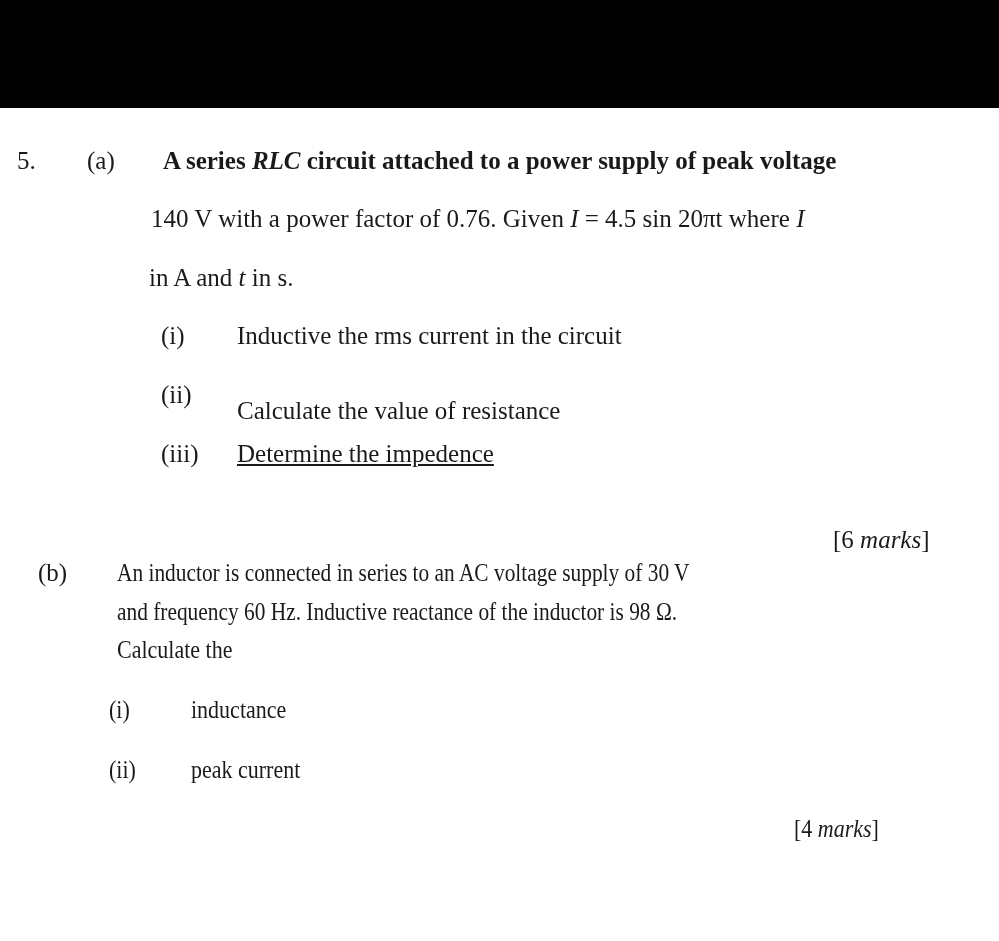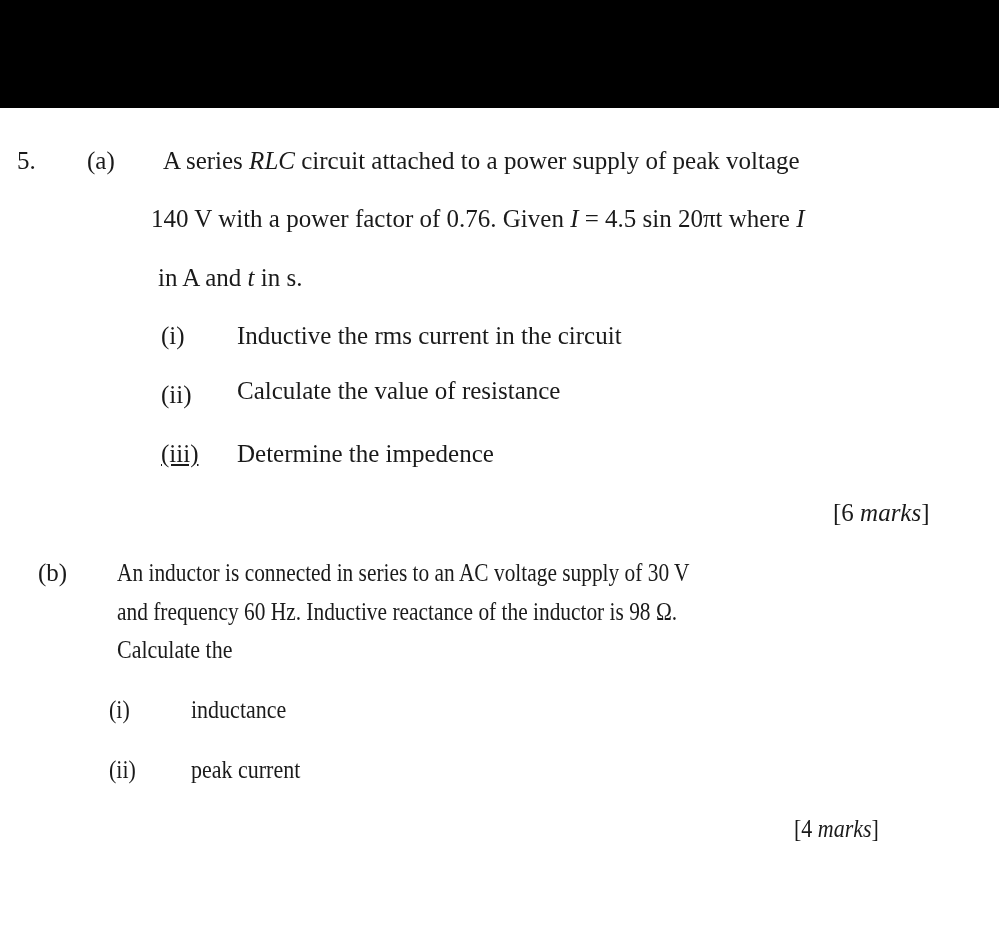--- a/index.html
+++ b/index.html
@@ -14,40 +14,40 @@
     i { font-style: italic; }
   </style>
 </head>
 <body>
 
 <div class="topbar"></div>
 
 <div class="t" style="left:17px; top:146px;">5.</div>
 <div class="t" style="left:87px; top:146px;">(a)</div>
 
-<div class="t" style="left:163px; top:146px;">
+<div class="t" style="left:163px; top:146px;font-weight:bold;">
   <span>A series </span><i>RLC</i><span> circuit attached to a power supply of peak voltage</span>
 </div>
 <div class="t" style="left:151px; top:204px;">
   <span>140 V with a power factor of 0.76. Given </span><i>I</i><span> = 4.5 sin 20πt where </span><i>I</i>
 </div>
-<div class="t" style="left:158px; top:263px;">
+<div class="t" style="left:149px; top:263px;">
   <span>in A and </span><i>t</i><span> in s.</span>
 </div>
 
 <div class="t" style="left:161px; top:321px;">(i)</div>
 <div class="t" style="left:237px; top:321px;">Inductive the rms current in the circuit</div>
 
 <div class="t" style="left:161px; top:380px;">(ii)</div>
-<div class="t" style="left:237px; top:376px;font-family:Liberation Serif, serif;">Calculate the value of resistance</div>
+<div class="t" style="left:237px; top:396px;font-family:Liberation Serif, serif;">Calculate the value of resistance</div>
 
-<div class="t" style="left:161px; top:439px;text-decoration:underline;">(iii)</div>
-<div class="t" style="left:237px; top:439px;">Determine the impedence</div>
+<div class="t" style="left:161px; top:439px;">(iii)</div>
+<div class="t" style="left:237px; top:439px;text-decoration:underline;">Determine the impedence</div>
 
-<div class="t" style="left:833px; top:498px;">
+<div class="t" style="left:833px; top:525px;">
   <span>[6 </span><i>marks</i><span>]</span>
 </div>
 
 <div class="t" style="left:38px; top:558px;">(b)</div>
 <div class="t cond" style="left:117px; top:558px; transform:scaleX(0.855);">An inductor is connected in series to an AC voltage supply of 30 V</div>
 <div class="t cond" style="left:117px; top:597px; transform:scaleX(0.855);">and frequency 60 Hz. Inductive reactance of the inductor is 98 Ω.</div>
 <div class="t cond" style="left:117px; top:635px;">Calculate the</div>
 
 <div class="t cond" style="left:109px; top:695px;">(i)</div>
 <div class="t cond" style="left:191px; top:695px;">inductance</div>

